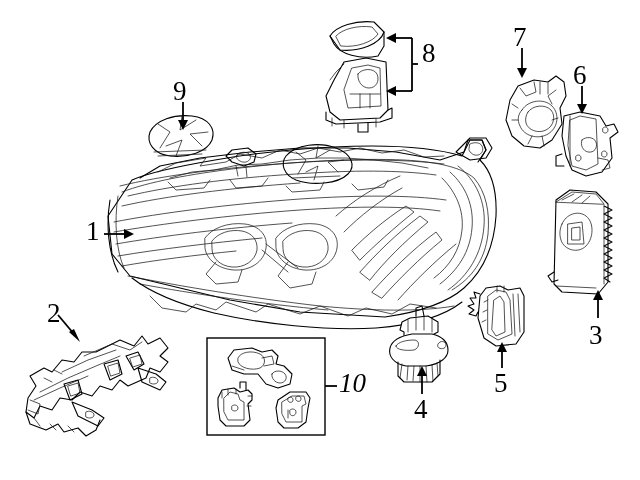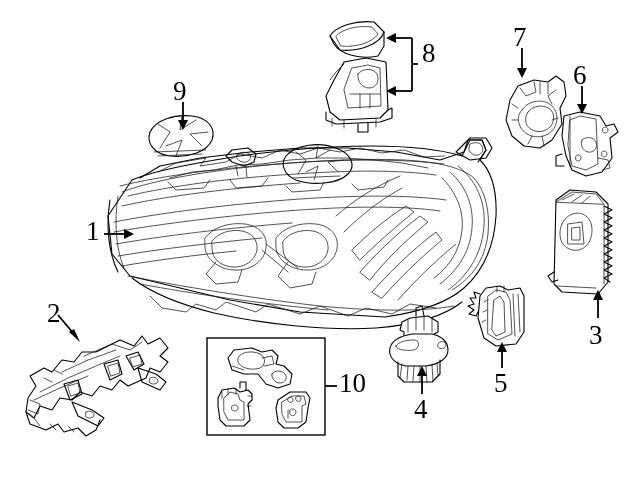--- a/index.html
+++ b/index.html
@@ -377,15 +377,15 @@
 
   <div class="callout-label" style="left:86px;  top:218px;">1</div>
   <div class="callout-label" style="left:47px;  top:300px;">2</div>
   <div class="callout-label" style="left:589px; top:322px;">3</div>
   <div class="callout-label" style="left:414px; top:396px;">4</div>
   <div class="callout-label" style="left:494px; top:370px;">5</div>
   <div class="callout-label" style="left:573px; top:62px;">6</div>
   <div class="callout-label" style="left:513px; top:24px;">7</div>
   <div class="callout-label" style="left:422px; top:40px;">8</div>
   <div class="callout-label" style="left:173px; top:78px;">9</div>
-  <div class="callout-label" style="left:339px; top:370px;">10</div>
+  <div class="callout-label" style="left:339px; top:370px;font-style:italic;">10</div>
 
 </div>
 
 </body></html>

